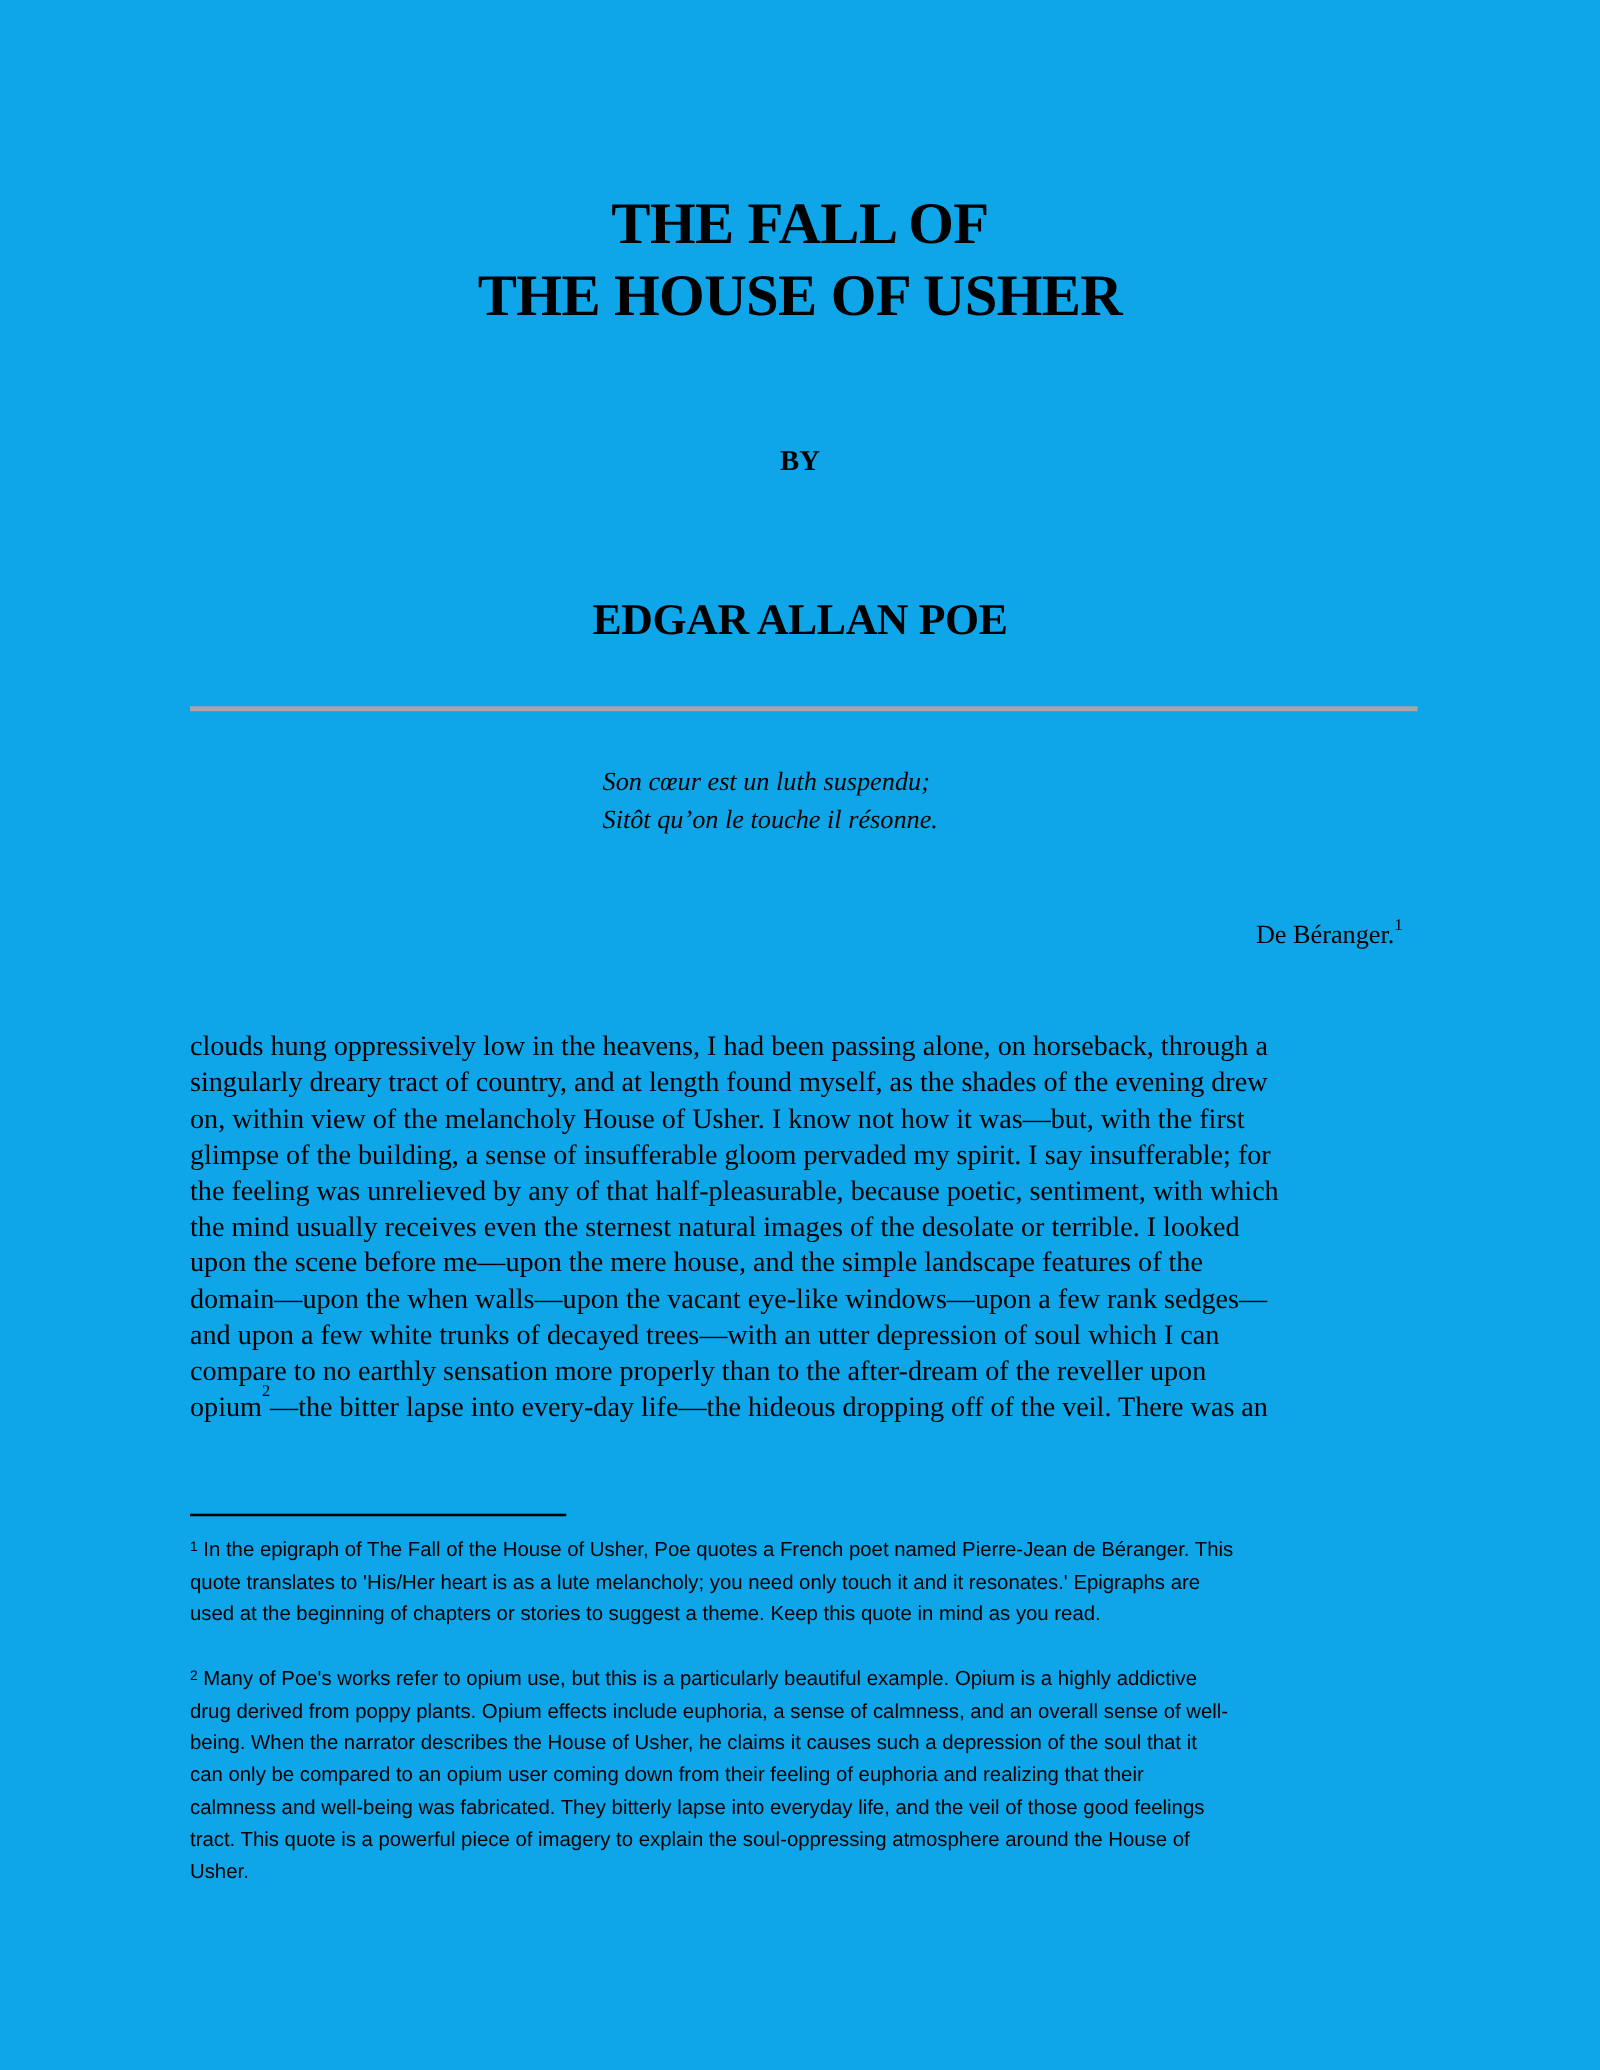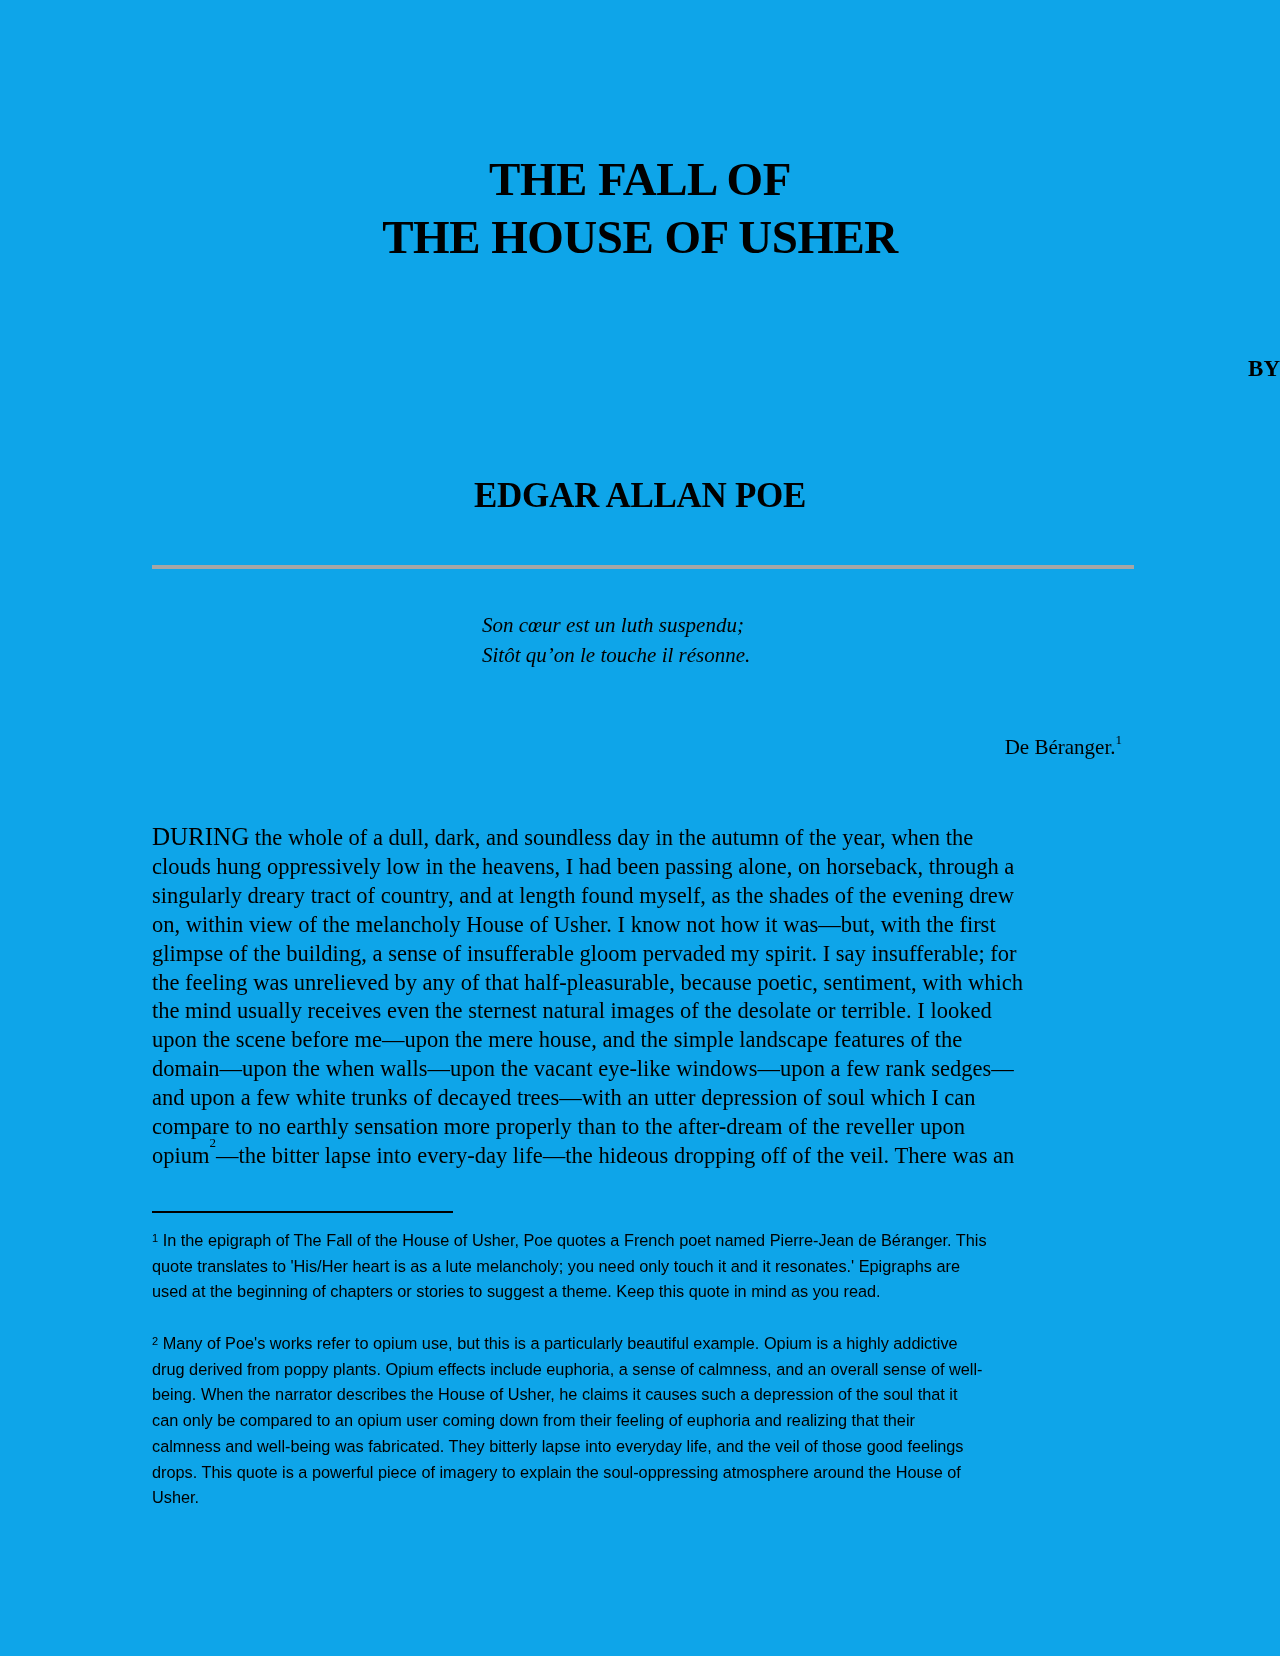--- a/index.html
+++ b/index.html
@@ -2,21 +2,21 @@
 <html><head>
   <meta charset="utf-8">
   <style>
     html, body { margin: 0; padding: 0; background: #ffffff; }
     body { width: 1280px; height: 1656px; position: relative; overflow: hidden; color: #000; }
     .page { position: absolute; left: 0; top: 0; width: 1280px; height: 1656px; background: #0ea5e9; }
     .serif { font-family: "Liberation Serif", "DejaVu Serif", serif; }
     .sans { font-family: "Liberation Sans", "DejaVu Sans", sans-serif; }
 
     .title { position: absolute; left: 0; width: 1280px; text-align: center; font-weight: bold; font-size: 47px; line-height: 58px; top: 150px; letter-spacing: -0.5px; }
-    .by { position: absolute; left: 0; width: 1280px; text-align: right; font-weight: bold; font-size: 23px; top: 356px; }
+    .by { position: absolute; left: 0; width: 1280px; text-align: center; font-weight: bold; font-size: 23px; top: 356px; }
     .author { position: absolute; left: 0; width: 1280px; text-align: center; font-weight: bold; font-size: 35px; top: 476px; letter-spacing: -0.3px; }
 
     .rule { position: absolute; left: 152px; width: 982px; top: 565px; height: 4px; background: #a6a6a6; }
 
     .epigraph { position: absolute; left: 482px; top: 610px; font-style: italic; font-size: 21px; line-height: 30px; }
     .attribution { position: absolute; right: 158px; top: 735px; font-size: 21px; }
     .attribution sup { font-size: 13px; vertical-align: top; position: relative; top: -3px; }
 
     .body-text { position: absolute; left: 152px; top: 823px; width: 985px; font-size: 22.5px; line-height: 28.9px; }
     .body-text .line { white-space: nowrap; display: block; }
@@ -50,21 +50,20 @@
   <div class="epigraph serif">
     <div>Son cœur est un luth suspendu;</div>
     <div>Sitôt qu’on le touche il résonne.</div>
   </div>
 
   <div class="attribution serif">
     <span>De Béranger.</span><sup>1</sup>
   </div>
 
   <div class="body-text serif">
-    <span class="line"><span class="dropcap">DURING</span><span> the whole of a dull, dark, and soundless day in the autumn of the year, when the</span></span>
     <span class="line">clouds hung oppressively low in the heavens, I had been passing alone, on horseback, through a</span>
     <span class="line">singularly dreary tract of country, and at length found myself, as the shades of the evening drew</span>
     <span class="line">on, within view of the melancholy House of Usher. I know not how it was—but, with the first</span>
     <span class="line">glimpse of the building, a sense of insufferable gloom pervaded my spirit. I say insufferable; for</span>
     <span class="line">the feeling was unrelieved by any of that half-pleasurable, because poetic, sentiment, with which</span>
     <span class="line">the mind usually receives even the sternest natural images of the desolate or terrible. I looked</span>
     <span class="line">upon the scene before me—upon the mere house, and the simple landscape features of the</span>
     <span class="line">domain—upon the when walls—upon the vacant eye-like windows—upon a few rank sedges—</span>
     <span class="line">and upon a few white trunks of decayed trees—with an utter depression of soul which I can</span>
     <span class="line">compare to no earthly sensation more properly than to the after-dream of the reveller upon</span>
@@ -78,17 +77,17 @@
     <span class="line">quote translates to 'His/Her heart is as a lute melancholy; you need only touch it and it resonates.' Epigraphs are</span>
     <span class="line">used at the beginning of chapters or stories to suggest a theme. Keep this quote in mind as you read.</span>
   </div>
 
   <div class="footnote fn2 sans">
     <span class="line"><sup>2</sup><span> Many of Poe's works refer to opium use, but this is a particularly beautiful example. Opium is a highly addictive</span></span>
     <span class="line">drug derived from poppy plants. Opium effects include euphoria, a sense of calmness, and an overall sense of well-</span>
     <span class="line">being. When the narrator describes the House of Usher, he claims it causes such a depression of the soul that it</span>
     <span class="line">can only be compared to an opium user coming down from their feeling of euphoria and realizing that their</span>
     <span class="line">calmness and well-being was fabricated. They bitterly lapse into everyday life, and the veil of those good feelings</span>
-    <span class="line">drops. This quote is a powerful piece of imagery to explain the soul-oppressing atmosphere around the House of</span>
+    <span class="line">tract. This quote is a powerful piece of imagery to explain the soul-oppressing atmosphere around the House of</span>
     <span class="line">Usher.</span>
   </div>
 
 </div>
 
 </body></html>

